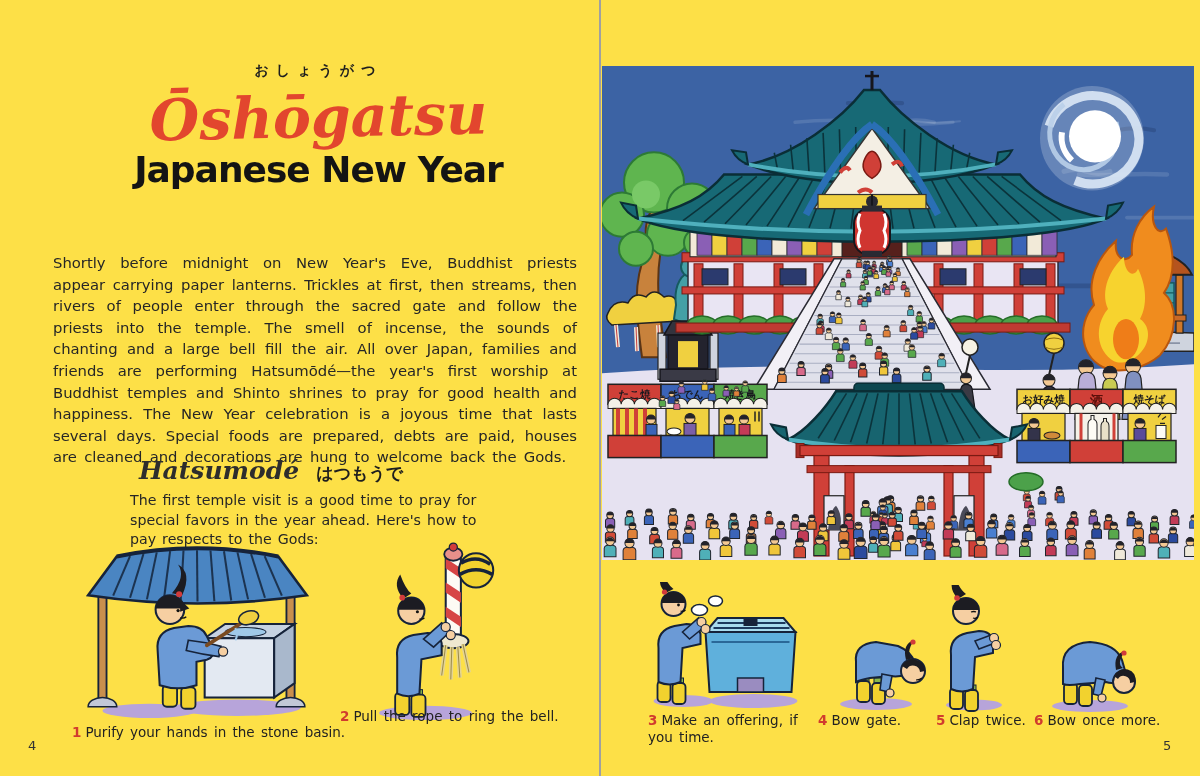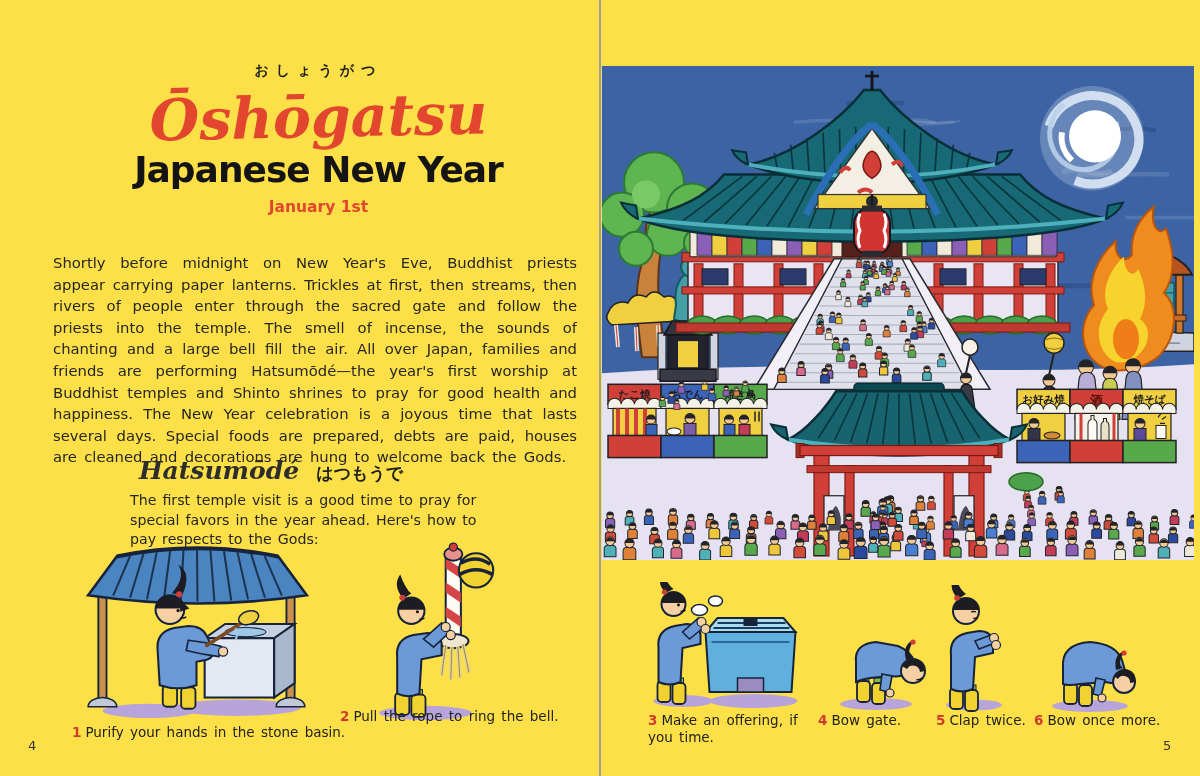--- a/index.html
+++ b/index.html
@@ -31,21 +31,20 @@
 <body>
 
 <div id="spread">
   <div class="gutter"></div>
 
   <section>
     <div class="header">
       <div class="furigana">おしょうがつ</div>
       <div class="title">Ōshōgatsu</div>
       <div class="subtitle">Japanese New Year</div>
-      <div class="date">January 1st</div>
     </div>
 
     <p class="bodytext">Shortly before midnight on New Year's Eve, Buddhist priests appear carrying paper lanterns. Trickles at first, then streams, then rivers of people enter through the sacred gate and follow the priests into the temple. The smell of incense, the sounds of chanting and a large bell fill the air. All over Japan, families and friends are performing Hatsumōdé—the year's first worship at Buddhist temples and Shinto shrines to pray for good health and happiness. The New Year celebration is a joyous time that lasts several days. Special foods are prepared, debts are paid, houses are cleaned and decorations are hung to welcome back the Gods.</p>
 
     <div class="sec-head">
       <span class="sec-script">Hatsumōdé</span>
       <span class="sec-kana">はつもうで</span>
     </div>
     <p class="sec-desc">The first temple visit is a good time to pray for special favors in the year ahead. Here's how to pay respects to the Gods:</p>
 

